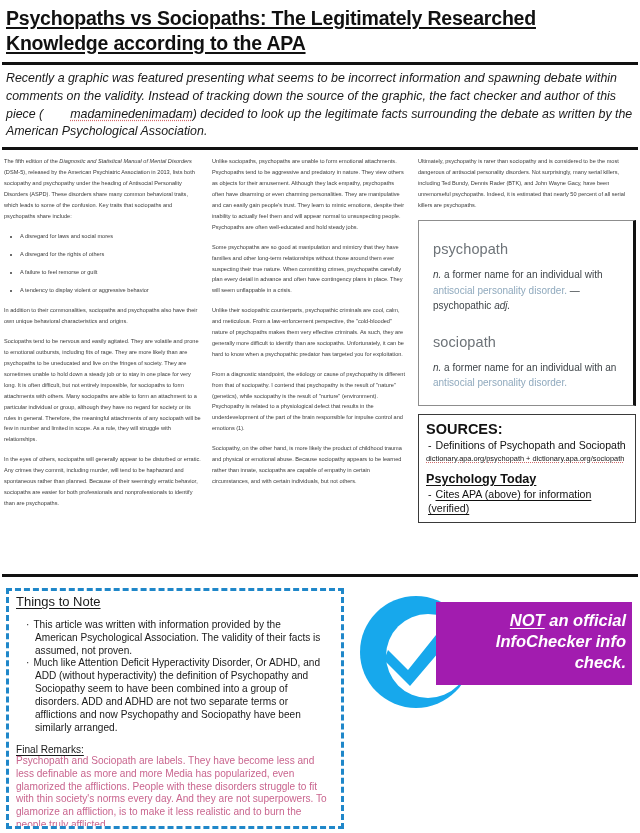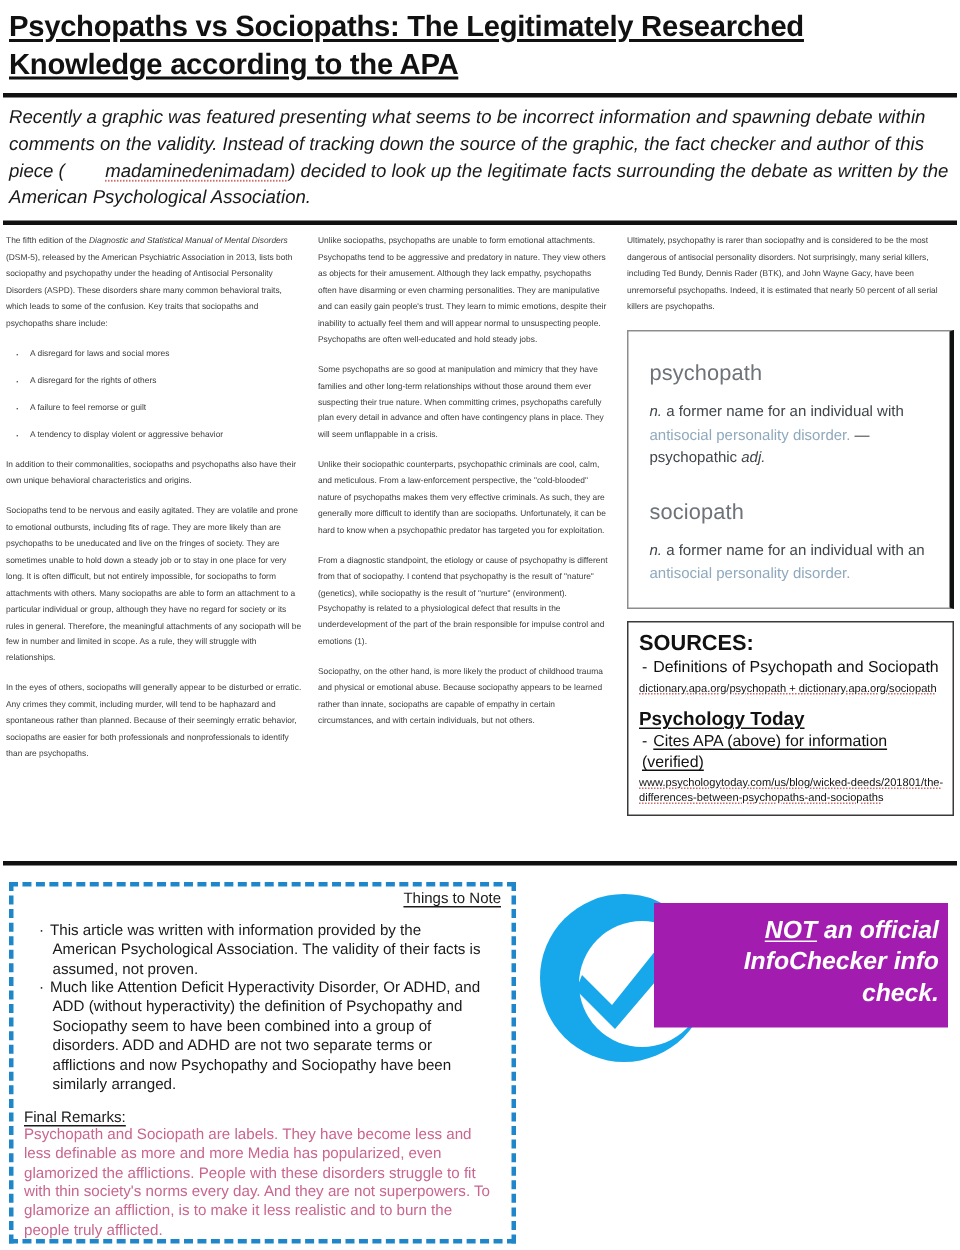--- a/index.html
+++ b/index.html
@@ -182,22 +182,22 @@
     box-sizing: border-box;
   }
   .notes-box {
     border: 3px dashed #1f87c9;
     padding: 3px 7px 4px 7px;
     box-sizing: border-box;
     height: 100%;
     overflow: hidden;
   }
   .notes-title {
-    text-align: right;
-    font-size: 10px;
+    text-align: left;
+    font-size: 13px;
     text-decoration: underline;
     text-underline-offset: 2px;
     color: #1a1a1a;
     margin-bottom: 1px;
   }
   .notes-list {
     list-style: none;
     margin: 10px;
     padding: 0;
     font-size: 10.1px;
@@ -355,21 +355,20 @@
       </div>
     </div>
 
     <div class="sources-box">
       <div class="src-head">SOURCES:</div>
       <div class="src-item"><span class="dash">-</span><span>Definitions of Psychopath and Sociopath</span></div>
       <div class="src-url"><span class="sq">dictionary.apa.org/psychopath + dictionary.apa.org/sociopath</span></div>
       <div class="src-gap"></div>
       <div class="src-org">Psychology Today</div>
       <div class="src-item"><span class="dash">-</span><span class="u">Cites APA (above) for information (verified)</span></div>
-      <div class="src-url"><span class="sq">www.psychologytoday.com/us/blog/wicked-deeds/201801/the-differences-between-psychopaths-and-sociopaths</span></div>
     </div>
   </div>
 </div>
 
 <div class="rule-bottom"></div>
 
 <div class="bottom">
 
   <div class="notes-wrap">
     <div class="notes-box">

